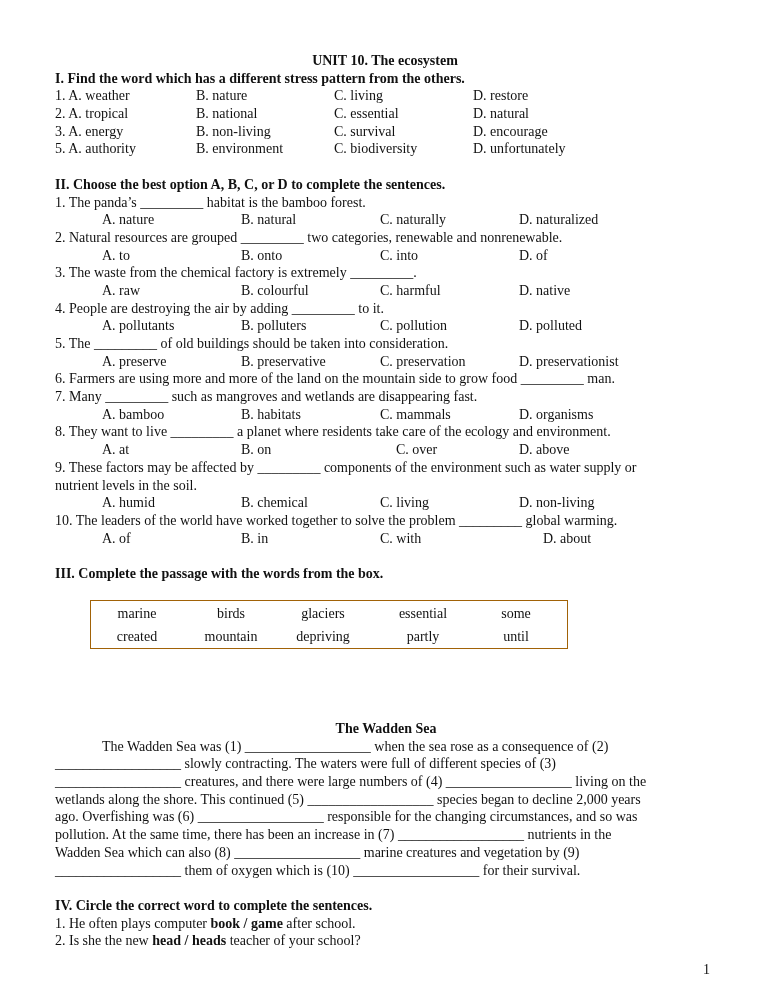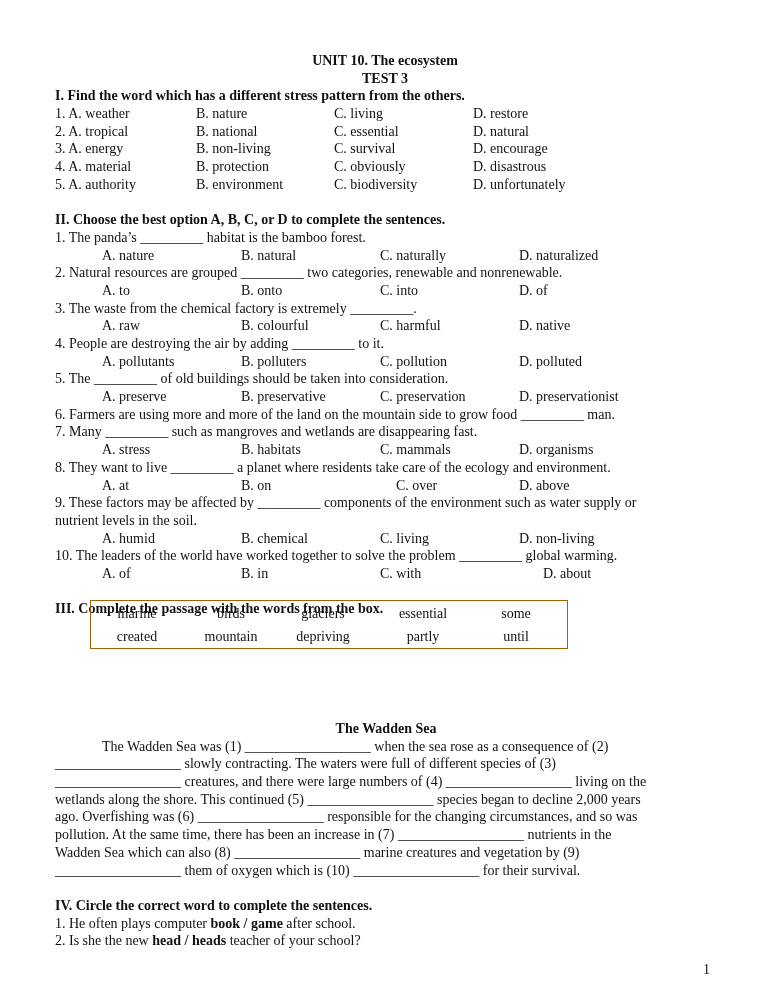--- a/index.html
+++ b/index.html
@@ -20,47 +20,40 @@
   }
   .wordbox .row { position: absolute; left: 0; right: 0; height: 22px; line-height: 22px; }
   .wordbox .row span { position: absolute; width: 96px; text-align: center; }
   .pagenum { position: absolute; left: 703px; top: 962px; font-size: 14px; }
 </style>
 </head>
 <body>
 
 <div class="page">
   <div class="line center bold">UNIT 10. The ecosystem</div>
-  <div class="line center bold">TEST 3</div>
 
   <div class="line bold">I. Find the word which has a different stress pattern from the others.</div>
   <div id="s1rows">
       <div class="opts4">
         <span style="left: 0px;">1. A. weather</span>
         <span style="left: 141px;">B. nature</span>
         <span style="left: 279px;">C. living</span>
         <span style="left: 418px;">D. restore</span>
       </div>
       <div class="opts4">
         <span style="left: 0px;">2. A. tropical</span>
         <span style="left: 141px;">B. national</span>
         <span style="left: 279px;">C. essential</span>
         <span style="left: 418px;">D. natural</span>
       </div>
       <div class="opts4">
         <span style="left: 0px;">3. A. energy</span>
         <span style="left: 141px;">B. non-living</span>
         <span style="left: 279px;">C. survival</span>
         <span style="left: 418px;">D. encourage</span>
-      </div>
-      <div class="opts4">
-        <span style="left: 0px;">4. A. material</span>
-        <span style="left: 141px;">B. protection</span>
-        <span style="left: 279px;">C. obviously</span>
-        <span style="left: 418px;">D. disastrous</span>
       </div>
       <div class="opts4">
         <span style="left: 0px;">5. A. authority</span>
         <span style="left: 141px;">B. environment</span>
         <span style="left: 279px;">C. biodiversity</span>
         <span style="left: 418px;">D. unfortunately</span>
       </div>
     </div>
 
   <div class="gap"></div>
@@ -98,21 +91,21 @@
       <div class="line">5. The _________ of old buildings should be taken into consideration.</div>
       <div class="opts4">
         <span style="left: 47px;">A. preserve</span>
         <span style="left: 186px;">B. preservative</span>
         <span style="left: 325px;">C. preservation</span>
         <span style="left: 464px;">D. preservationist</span>
       </div>
       <div class="line">6. Farmers are using more and more of the land on the mountain side to grow food _________ man.</div>
       <div class="line">7. Many _________ such as mangroves and wetlands are disappearing fast.</div>
       <div class="opts4">
-        <span style="left: 47px;">A. stress</span>
+        <span style="left: 47px;">A. bamboo</span>
         <span style="left: 186px;">B. habitats</span>
         <span style="left: 325px;">C. mammals</span>
         <span style="left: 464px;">D. organisms</span>
       </div>
       <div class="line">8. They want to live _________ a planet where residents take care of the ecology and environment.</div>
       <div class="opts4">
         <span style="left: 47px;">A. at</span>
         <span style="left: 186px;">B. on</span>
         <span style="left: 341px;">C. over</span>
         <span style="left: 464px;">D. above</span>

